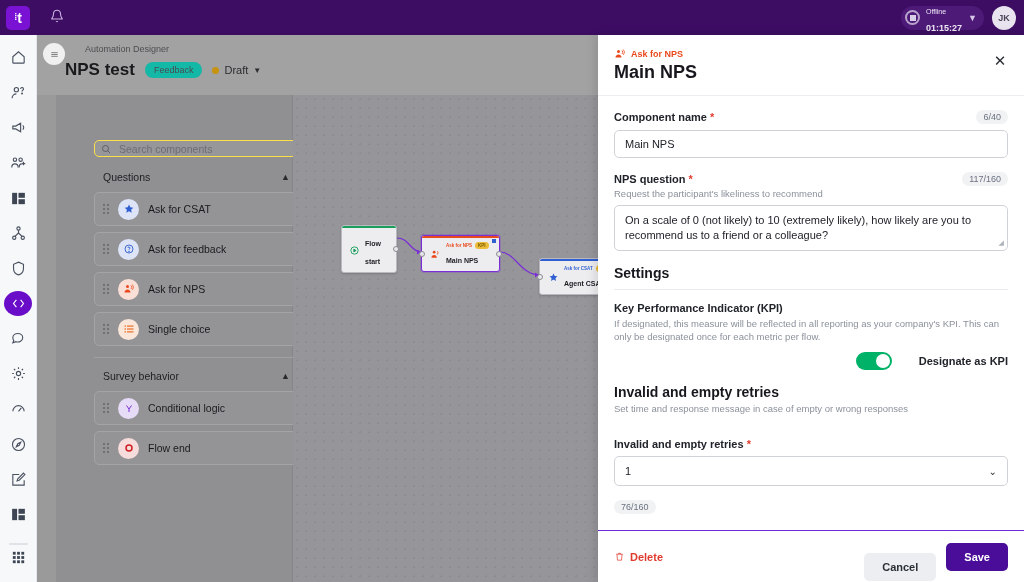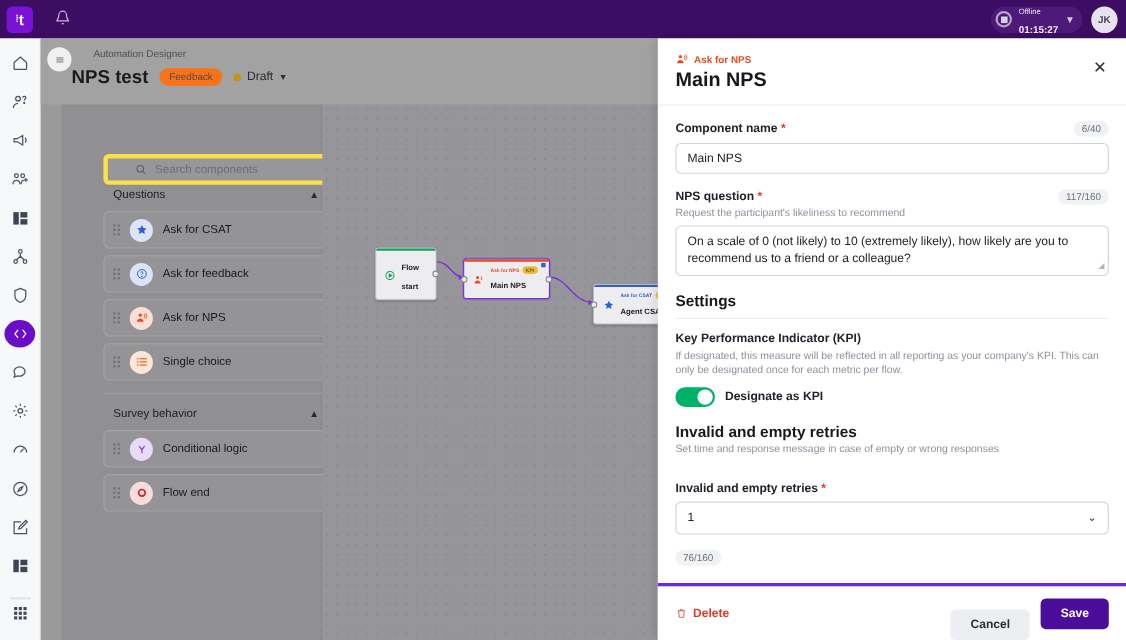--- a/index.html
+++ b/index.html
@@ -68,34 +68,34 @@
     background: #a2a2a2;
   }
   .burger {
     position: absolute; left: 6px; top: 8px; width: 22px; height: 22px; border-radius: 50%;
     background: #f0f0f0; display:flex; align-items:center; justify-content:center;
   }
   .burger svg { width: 11px; height: 11px; stroke: #5c5c5c; stroke-width: 1.6; }
   .breadcrumb { position: absolute; left: 48px; top: 9px; font-size: 9px; color: #4e4e52; }
   .title-row { position: absolute; left: 28px; top: 25px; display: flex; align-items: center; gap: 10px; }
   .ptitle { font-size: 17px; font-weight: bold; color: #1a1a1d; }
-  .tag { background: #f97316; color: #4a4a50; font-size: 9px; padding: 3px 9px; border-radius: 10px; }
+  .tag { background: #14b8a6; color: #4a4a50; font-size: 9px; padding: 3px 9px; border-radius: 10px; }
   .state { display: flex; align-items: center; gap: 5px; font-size: 11px; color: #2c2c30; }
   .dot-amber { width: 7px; height: 7px; border-radius: 50%; background: #c79311; }
   .chev-sm { font-size: 8px; }
 
   
   .comp-panel {
     position: absolute; top: 60px; left: 19px; width: 237px; height: 487px;
     background: #909093; border-right: 1px solid #86868a;
   }
   .search-box {
-    position: absolute; top: 45px; left: 38px; width: 209px; height: 28px;
-    background: #97979a; border: 4px solid #fde047; border-radius: 5px;
-    display: flex; align-items: center; gap: 7px; padding: 0 24px;
+    position: absolute; top: 45px; left: 38px; width: 209px; height: 17px;
+    background: #97979a; border: 1px solid #fde047; border-radius: 5px;
+    display: flex; align-items: center; gap: 7px; padding: 0 5px;
   }
   .search-box svg { width: 12px; height: 12px; stroke: #5e5e63; stroke-width: 2; fill: none; }
   .search-ph { font-size: 10.5px; color: #6d6d72; }
 
   .sec-head {
     display: flex; align-items: center; justify-content: space-between;
     padding: 0 13px 0 9px; height: 18px;
   }
   .sec-head .t { font-size: 10.5px; color: #1e1e22; font-weight: 500; }
   .sec-head .c { font-size: 9px; color: #2a2a2e; }
@@ -171,29 +171,29 @@
   .textarea { min-height: 44px; padding: 7px 10px; line-height: 1.35; position: relative; }
   .resize-grip { position:absolute; right: 3px; bottom: 2px; font-size: 7px; color: #aeb3bb; }
   .selectbox { height: 30px; padding: 0 10px; display: flex; align-items: center; justify-content: space-between; }
   .selectbox .cv { font-size: 11px; }
   .selectbox .cd { font-size: 10px; color: #2f333a; }
 
   .section-title { font-size: 14px; font-weight: bold; color: #16181d; margin: 4px 0 8px; }
   .hr { height: 1px; background: #e9ebef; margin: 8px 0 12px; }
   .sub-title { font-size: 11px; font-weight: bold; color: #20232a; }
   .sub-desc { font-size: 9.5px; color: #8b919b; margin-top: 3px; line-height: 1.4; }
-  .toggle-row { display: flex; align-items: center; gap: 9px; margin-top: 9px; }
+  .toggle-row { display: flex; align-items: center; gap: 27px; margin-top: 9px; justify-content: flex-end; }
   .toggle { width: 36px; height: 18px; border-radius: 9px; background: #00b267; position: relative; }
   .toggle i { position: absolute; right: 2px; top: 2px; width: 14px; height: 14px; border-radius: 50%; background: #fff; }
   .toggle-label { font-size: 11px; font-weight: bold; color: #20232a; }
   .block-title { font-size: 14px; font-weight: bold; color: #16181d; margin-top: 14px; }
   .block-desc { font-size: 9.5px; color: #8b919b; margin-top: 3px; }
 
   .panel-foot {
-    height: 52px; border-top: 3px solid #6d28d9; background: #fff;
+    height: 52px; border-top: 1px solid #6d28d9; background: #fff;
     display: flex; align-items: center; padding: 0 16px; gap: 10px;
   }
   .del { display: flex; align-items: center; gap: 5px; color: #e03b2f; font-size: 11px; font-weight: bold; }
   .del svg { width: 11px; height: 11px; stroke: #e03b2f; fill: none; stroke-width: 1.6; }
   .btn { border-radius: 5px; font-size: 11px; font-weight: bold; padding: 8px 18px; }
   .btn-cancel { background: #eceef1; color: #2b2f36; margin-left: auto; margin-top: 20px; }
   .btn-save { background: #4a0d99; color: #fff; }
 </style>
 </head>
 <body>

